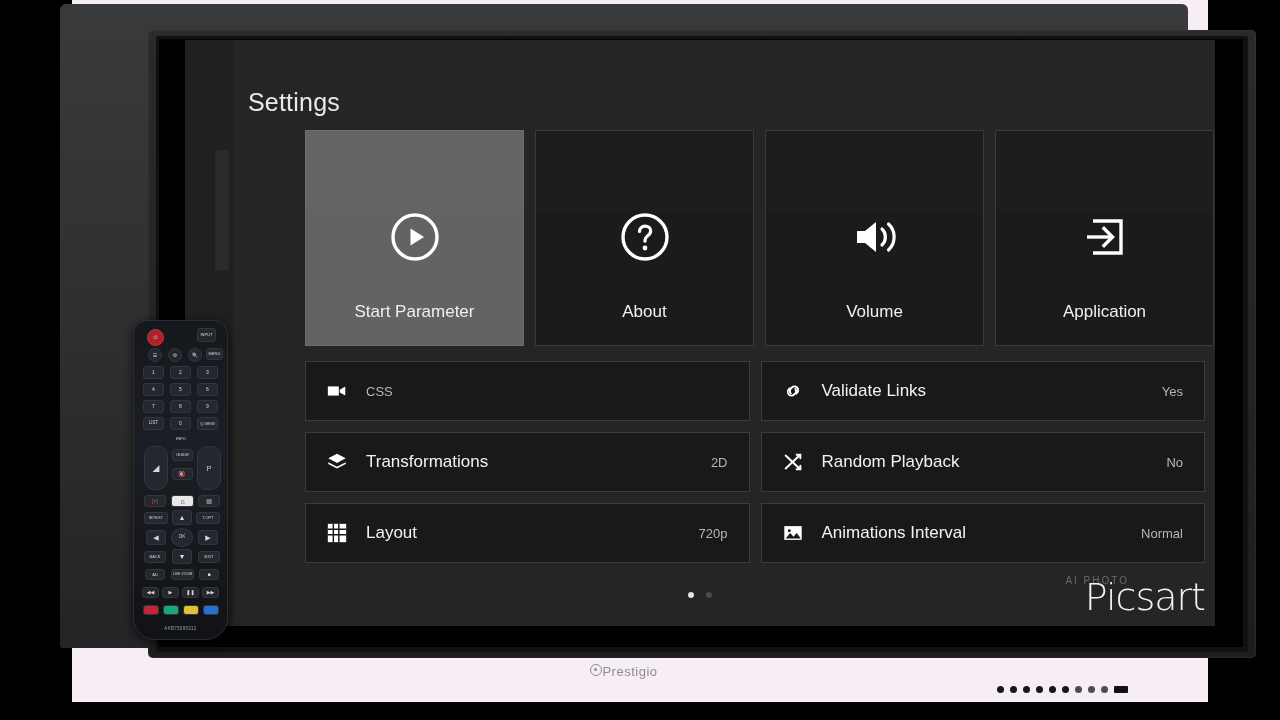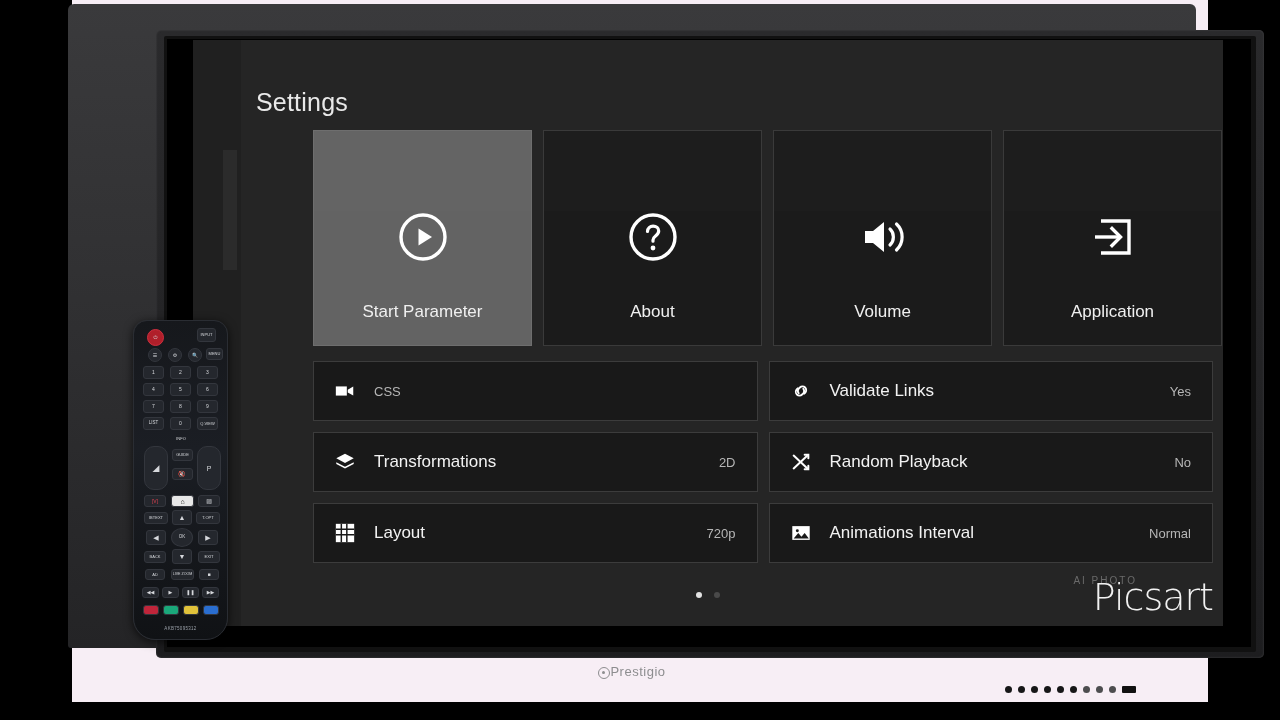--- a/index.html
+++ b/index.html
@@ -21,21 +21,21 @@
   #photo-frame {
     position:absolute;
     left:72px; top:0px;
     width:1136px; height:702px;
     background:#f7eef5;
   }
 
   
   #tv-body {
     position:absolute;
-    left:68px; top:4px;
+    left:60px; top:4px;
     width:1128px; height:644px;
     background:linear-gradient(180deg,#3a3a3c 0%,#2e2e30 55%,#242426 100%);
     border-radius:6px 6px 3px 3px;
   }
   #tv-bezel {
     position:absolute;
     left:88px; top:26px;
     width:1108px; height:628px;
     background:linear-gradient(180deg,#2a2a2c 0%,#1d1d1f 100%);
     border-radius:5px;
@@ -197,21 +197,21 @@
     font-weight:300;
     letter-spacing:-1px;
     line-height:1;
     font-family:"DejaVu Sans", sans-serif;
   }
 
   
   #tv-brand {
     position:absolute;
     left:0; right:0; top:660px;
-    display:flex; align-items:flex-end; justify-content:center;
+    display:flex; align-items:flex-start; justify-content:center;
     gap:0;
     color:#8d8d8f;
     font-size:13px;
     letter-spacing:.5px;
   }
   #tv-brand-mark {
     width:12px; height:12px;
     border:1.5px solid #8d8d8f;
     border-radius:50%;
     display:inline-block;

